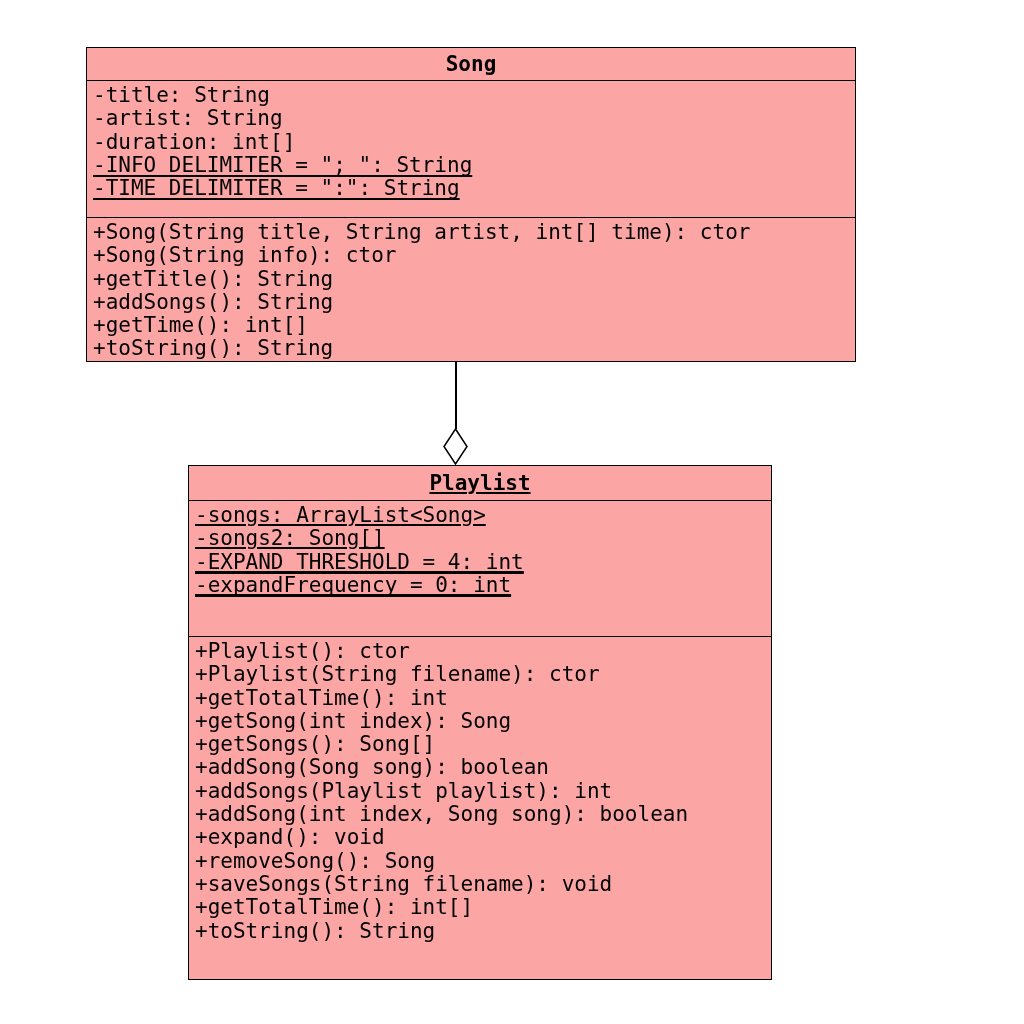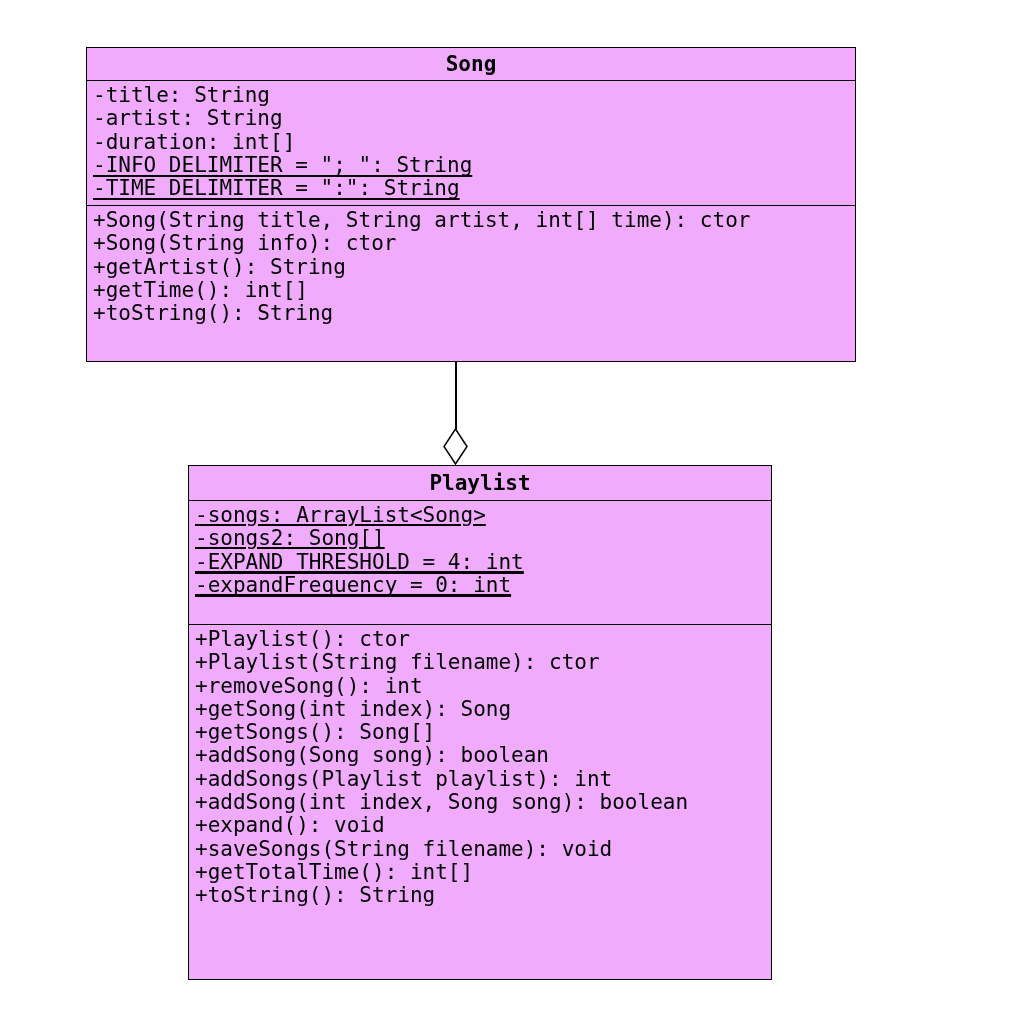--- a/index.html
+++ b/index.html
@@ -13,21 +13,21 @@
     color: #000000;
   }
   .canvas {
     position: absolute;
     top: 0; left: 0;
     width: 1024px; height: 1024px;
   }
   .uml-class {
     position: absolute;
     border: 1.5px solid #000000;
-    background: #f0abfc;
+    background: #fca5a5;
     display: flex;
     flex-direction: column;
     box-sizing: border-box;
   }
   #song-box {
     left: 86px; top: 47px;
     width: 770px; height: 315px;
   }
   #playlist-box {
     left: 188px; top: 465px;
@@ -36,24 +36,24 @@
   .class-header {
     border-bottom: 1.5px solid #000000;
     display: flex;
     align-items: center;
     justify-content: center;
     font-weight: bold;
     font-size: 21px;
     flex: 0 0 auto;
   }
   #song-box .class-header { height: 32px; }
-  #playlist-box .class-header { height: 34px; }
+  #playlist-box .class-header { height: 34px; text-decoration: underline; }
   .attributes-compartment {
     border-bottom: 1.5px solid #000000;
-    padding: 3px 0 0 6px;
+    padding: 3px 0 12px 6px;
     flex: 0 0 auto;
     overflow: hidden;
   }
   #song-box .attributes-compartment { height: 121px; }
   #playlist-box .attributes-compartment { height: 120px; text-decoration: underline; }
   .methods-compartment {
     padding: 3px 0 0 6px;
     flex: 1 1 auto;
     overflow: hidden;
   }
@@ -96,21 +96,22 @@
     <div class="attributes-compartment">
         <div class="member-line">-title: String</div>
         <div class="member-line">-artist: String</div>
         <div class="member-line">-duration: int[]</div>
         <div class="member-line static">-INFO_DELIMITER = "; ": String</div>
         <div class="member-line static">-TIME_DELIMITER = ":": String</div>
       </div>
     <div class="methods-compartment">
         <div class="member-line">+Song(String title, String artist, int[] time): ctor</div>
         <div class="member-line">+Song(String info): ctor</div>
-        <div class="member-line">+getArtist(): String</div>
+        <div class="member-line">+getTitle(): String</div>
+        <div class="member-line">+addSongs(): String</div>
         <div class="member-line">+getTime(): int[]</div>
         <div class="member-line">+toString(): String</div>
       </div>
   </div>
 
   <div class="connector-line"></div>
   <svg class="diamond-svg" viewBox="0 0 25 37" xmlns="http://www.w3.org/2000/svg">
     <polygon points="12.5,1 24,18.5 12.5,36 1,18.5" fill="#ffffff" stroke="#000000" stroke-width="1.5"></polygon>
   </svg>
 
@@ -120,26 +121,27 @@
     </div>
     <div class="attributes-compartment">
         <div class="member-line">-songs: ArrayList&lt;Song&gt;</div>
         <div class="member-line">-songs2: Song[]</div>
         <div class="member-line static">-EXPAND_THRESHOLD = 4: int</div>
         <div class="member-line static">-expandFrequency = 0: int</div>
       </div>
     <div class="methods-compartment">
         <div class="member-line">+Playlist(): ctor</div>
         <div class="member-line">+Playlist(String filename): ctor</div>
-        <div class="member-line">+removeSong(): int</div>
+        <div class="member-line">+getTotalTime(): int</div>
         <div class="member-line">+getSong(int index): Song</div>
         <div class="member-line">+getSongs(): Song[]</div>
         <div class="member-line">+addSong(Song song): boolean</div>
         <div class="member-line">+addSongs(Playlist playlist): int</div>
         <div class="member-line">+addSong(int index, Song song): boolean</div>
         <div class="member-line">+expand(): void</div>
+        <div class="member-line">+removeSong(): Song</div>
         <div class="member-line">+saveSongs(String filename): void</div>
         <div class="member-line">+getTotalTime(): int[]</div>
         <div class="member-line">+toString(): String</div>
       </div>
   </div>
 
 </div>
 
 </body></html>

